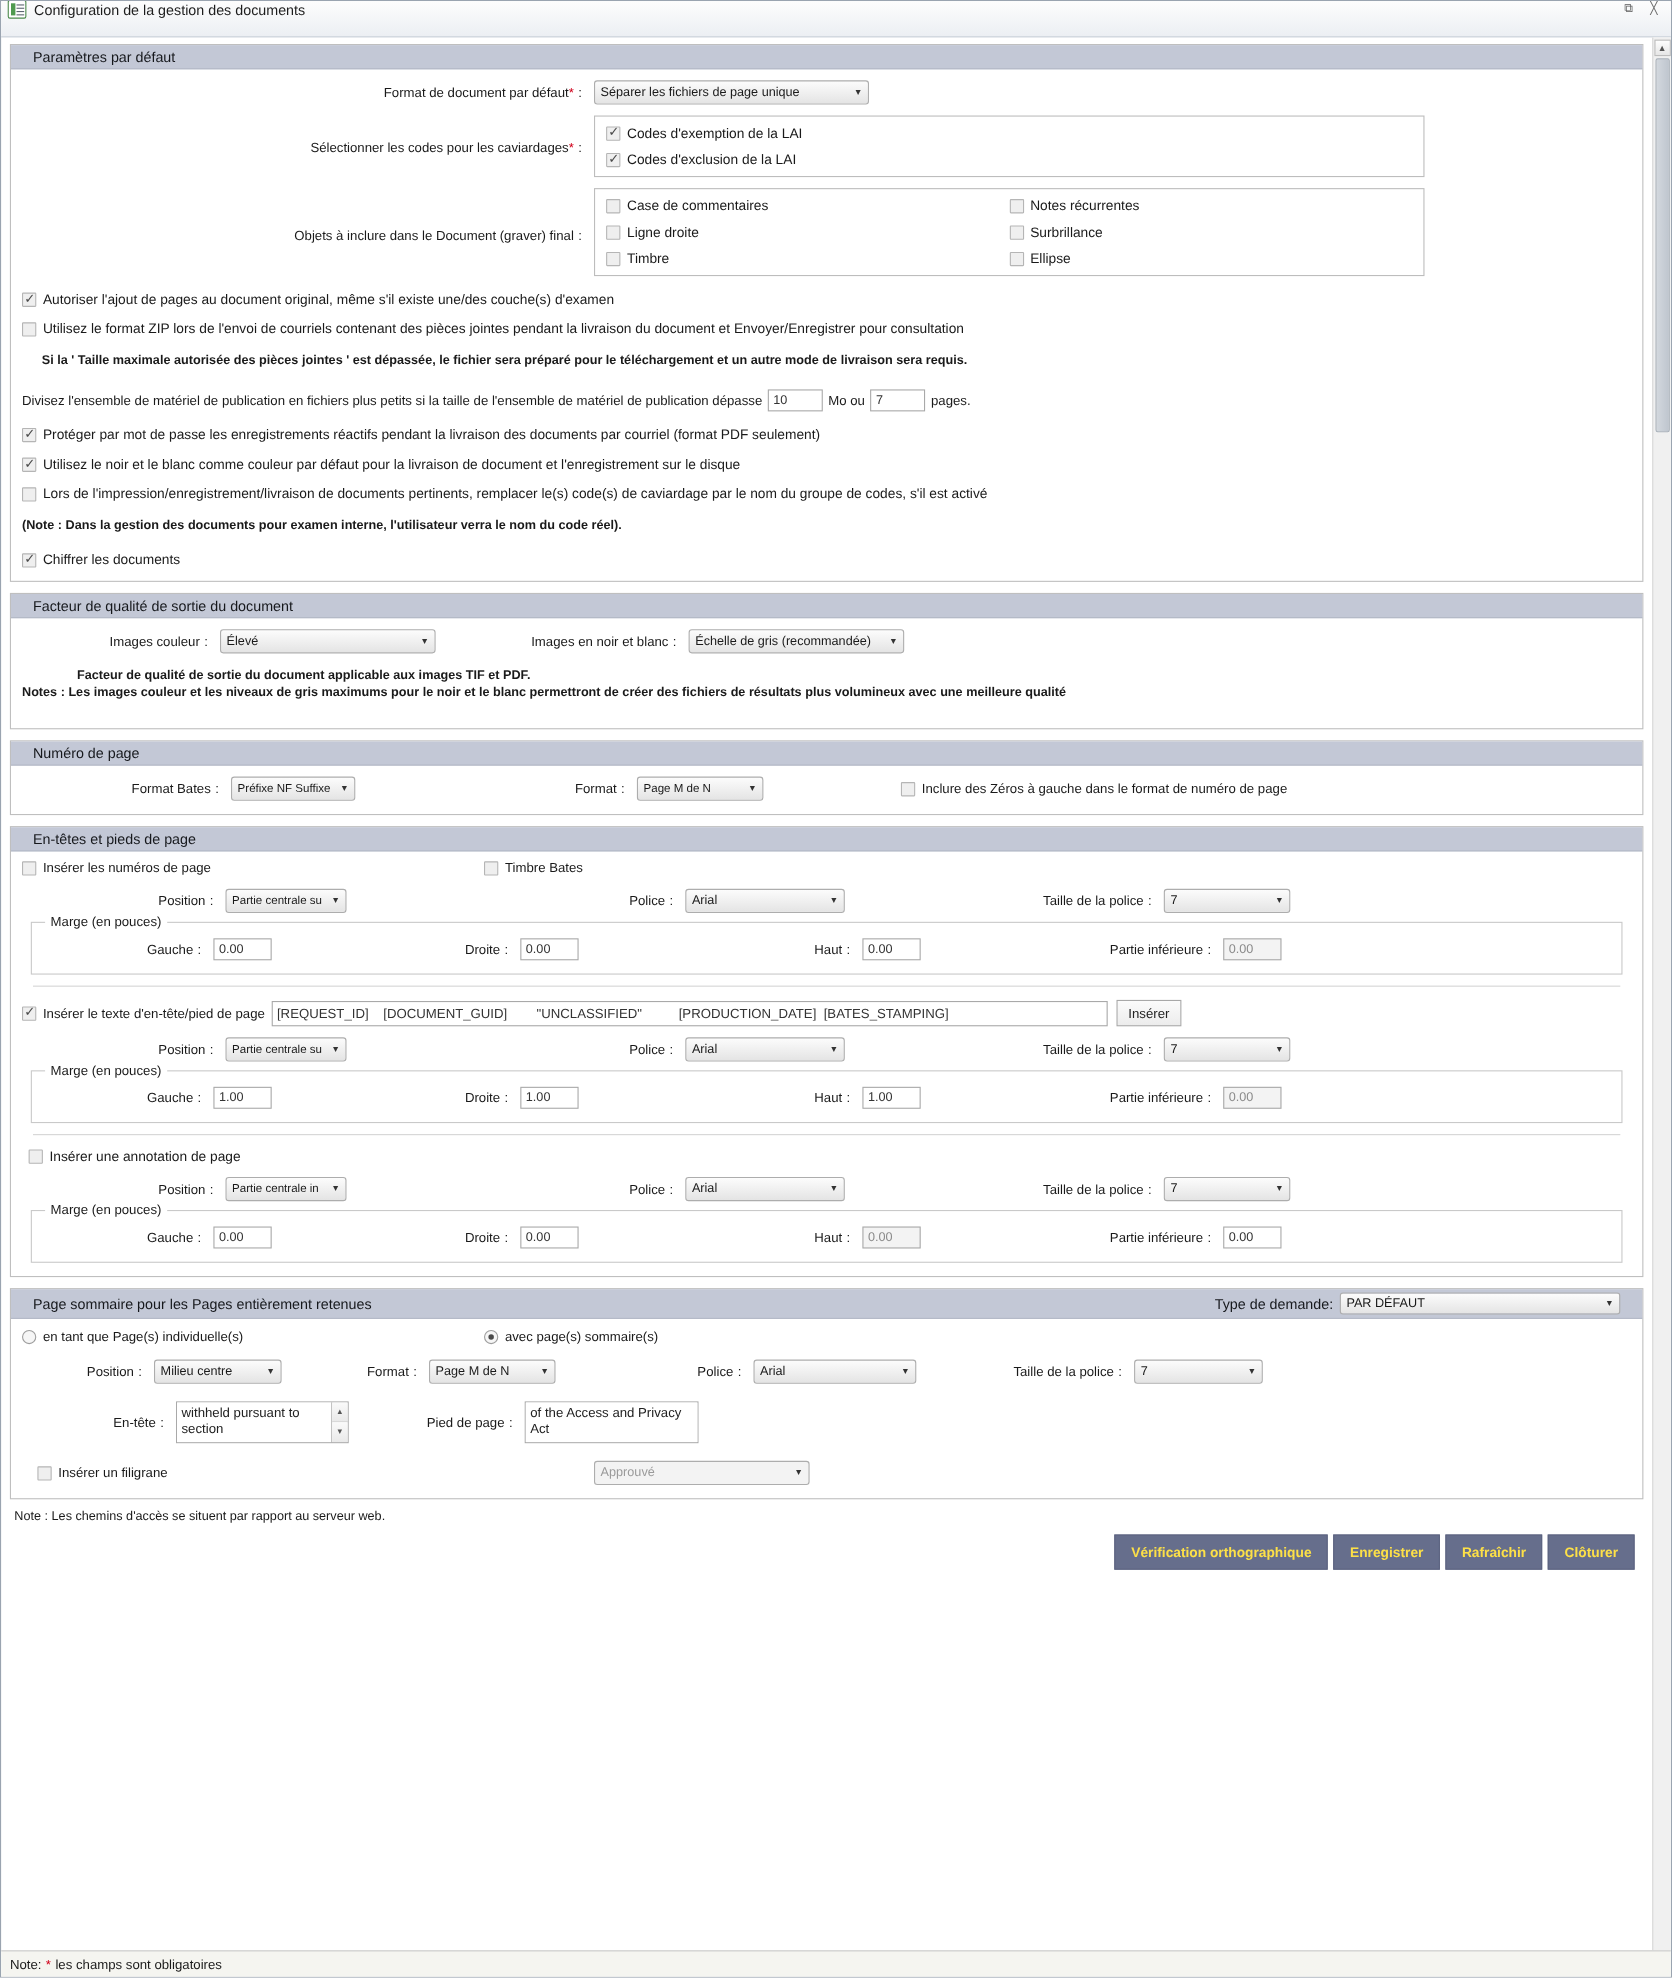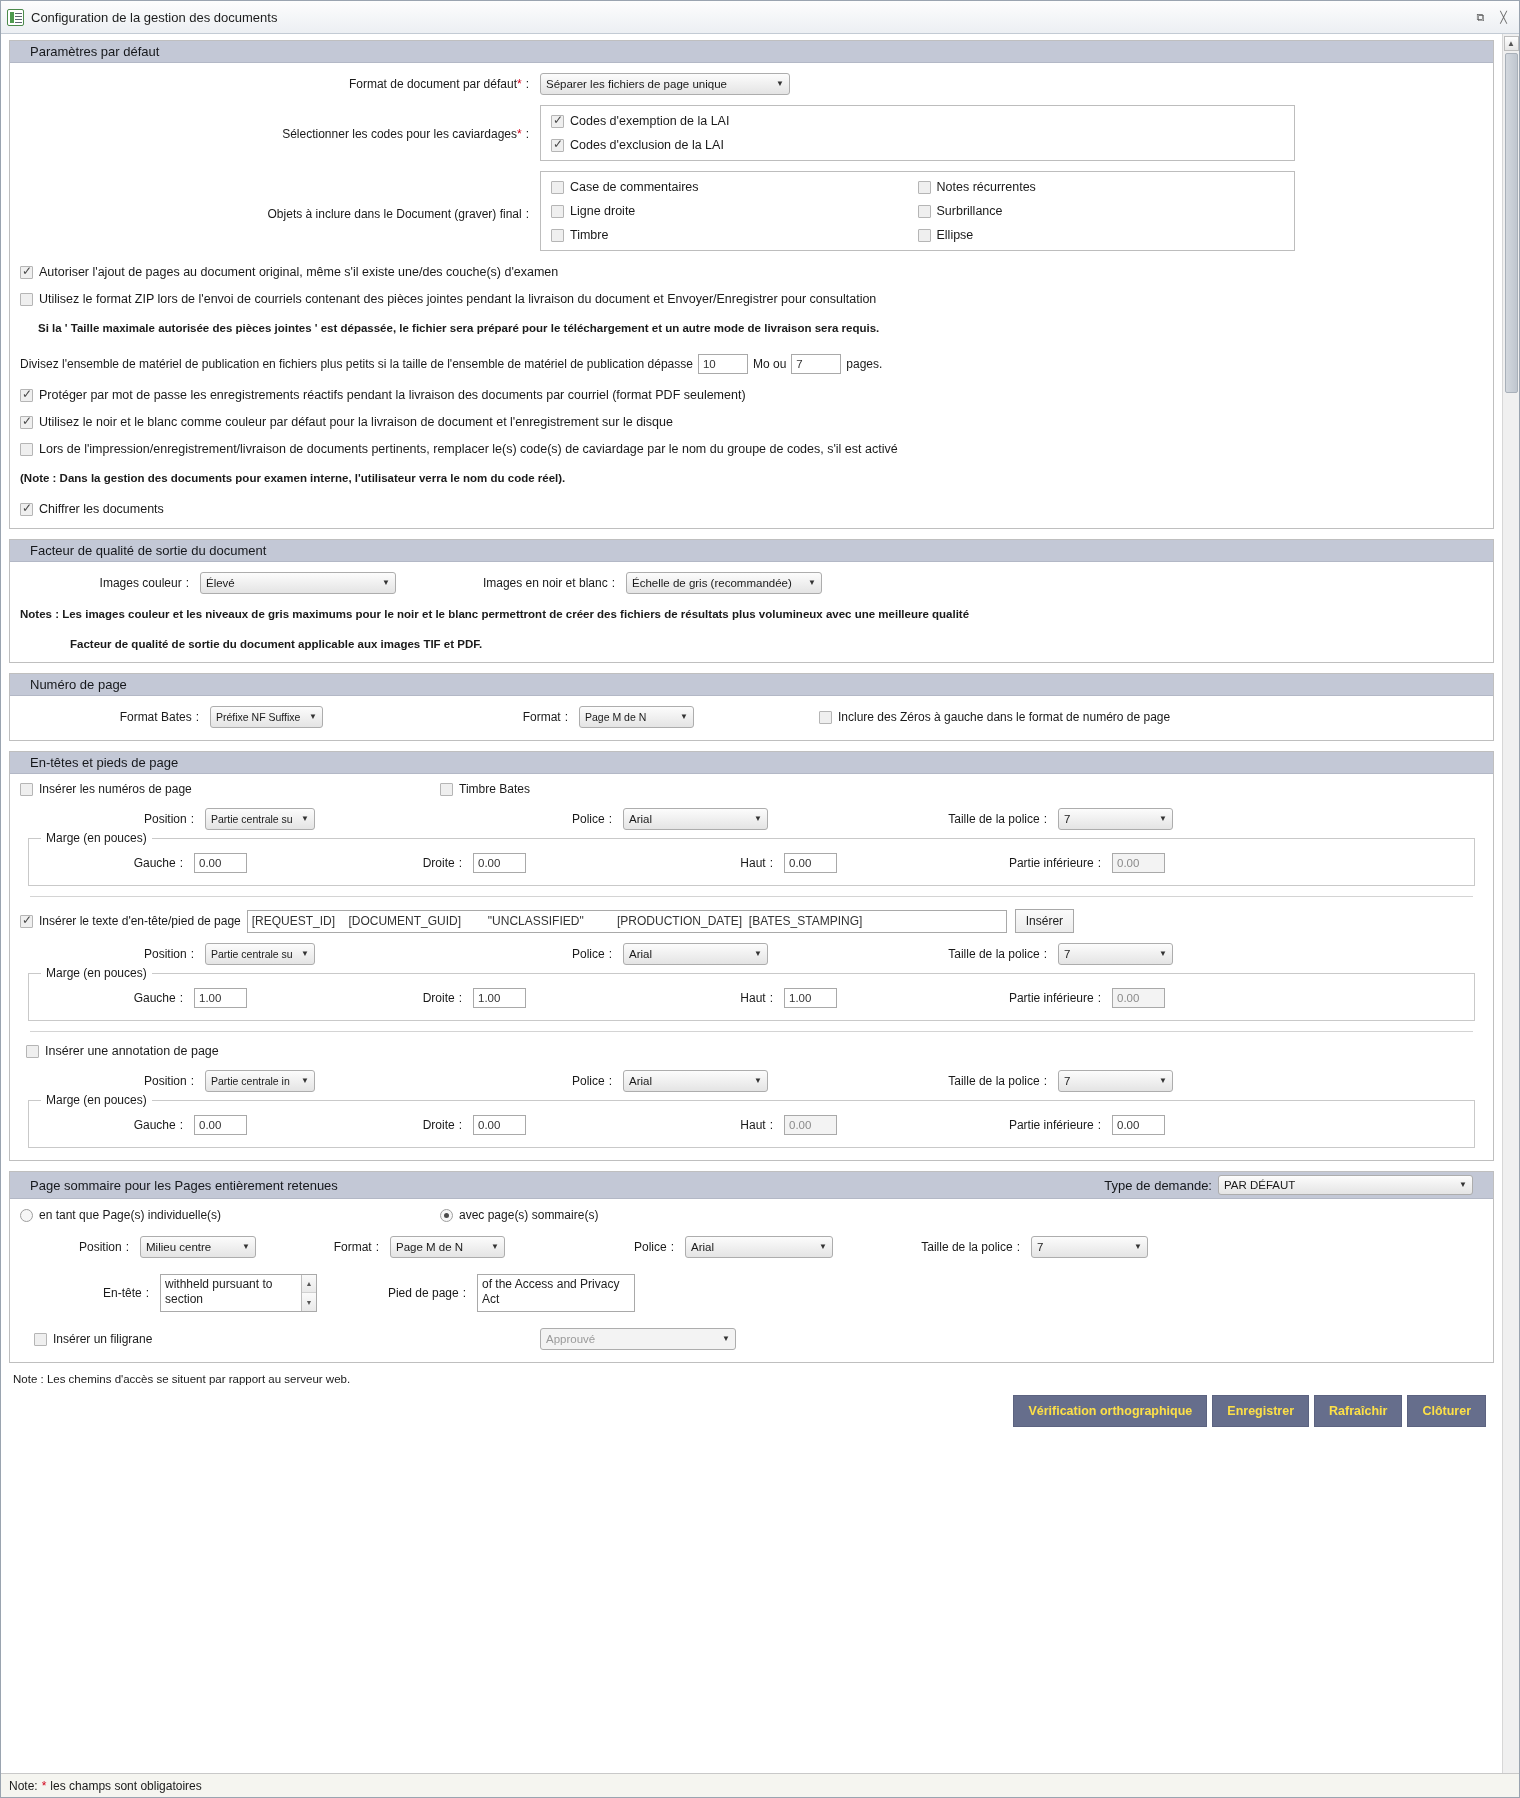--- a/index.html
+++ b/index.html
@@ -18,21 +18,21 @@
     border: 1px solid #9aa4b0;
     display: flex; flex-direction: column;
     overflow: hidden;
   }
 
   
   .titlebar {
     height: 27px; min-height: 27px;
     background: linear-gradient(#fdfdfd, #eceff3);
     border-bottom: 1px solid #c3cbd4;
-    display: flex; align-items: center;
+    display: flex; align-items: flex-end;
     padding: 16px 6px;
   }
   .titlebar .tb-icon {
     width: 17px; height: 17px; margin-right: 7px;
     border: 1px solid #4b8a4b; border-radius: 2px;
     background: #ffffff;
     position: relative; flex: 0 0 auto;
   }
   .titlebar .tb-icon:before {
     content: ""; position: absolute; left: 2px; top: 2px;
@@ -364,22 +364,22 @@
               <span class="arrow">▼</span>
             </div>
             <div class="lbl-right" style="width:230px">
               <span>Images en noir et blanc</span><span class="colon">:</span>
             </div>
             <div class="fauxselect" style="width:196px">
               <span>Échelle de gris (recommandée)</span>
               <span class="arrow">▼</span>
             </div>
           </div>
+          <div class="note-b" style="margin-left:50px; margin-bottom:4px">Facteur de qualité de sortie du document applicable aux images TIF et PDF.</div>
           <div class="note-b" style="margin-bottom:18px">Notes : Les images couleur et les niveaux de gris maximums pour le noir et le blanc permettront de créer des fichiers de résultats plus volumineux avec une meilleure qualité</div>
-          <div class="note-b" style="margin-left:50px; margin-bottom:4px">Facteur de qualité de sortie du document applicable aux images TIF et PDF.</div>
         </div>
       </div>
 
       <div class="group">
         <div class="group-title">Numéro de page</div>
         <div class="group-body" style="padding-bottom:12px">
           <div class="row" style="margin-bottom:0">
             <div class="lbl-right" style="width:190px">
               <span>Format Bates</span><span class="colon">:</span>
             </div>

